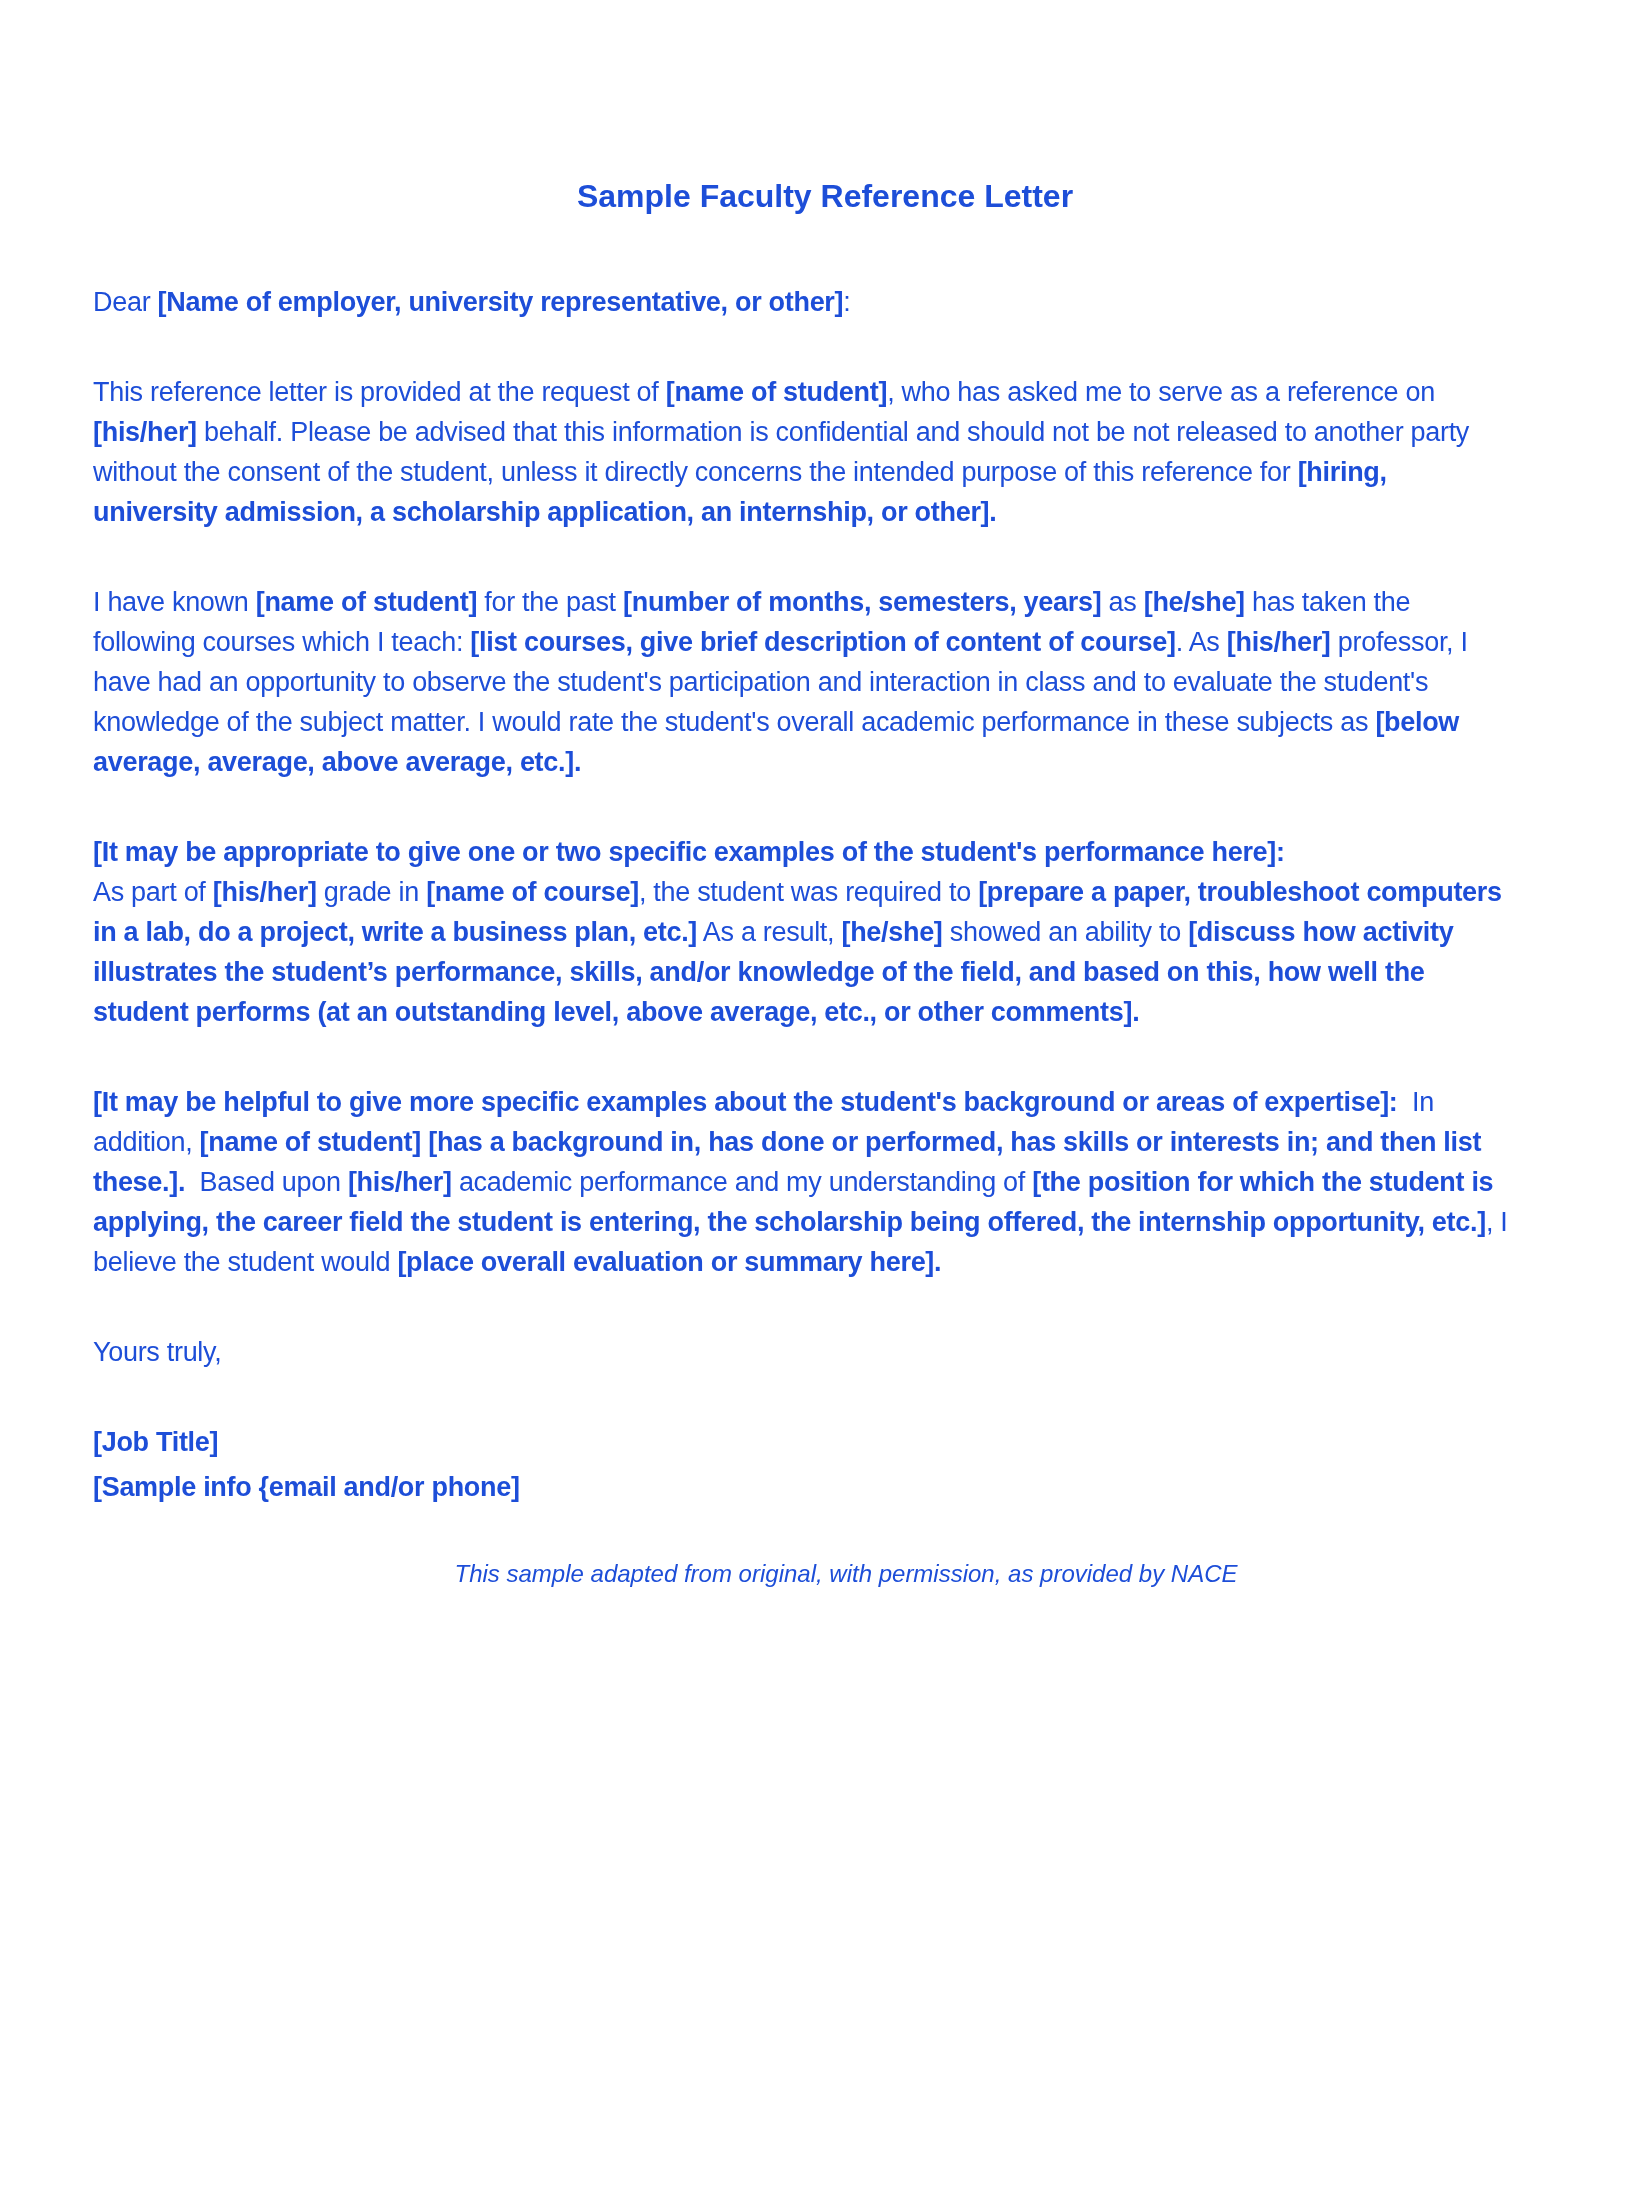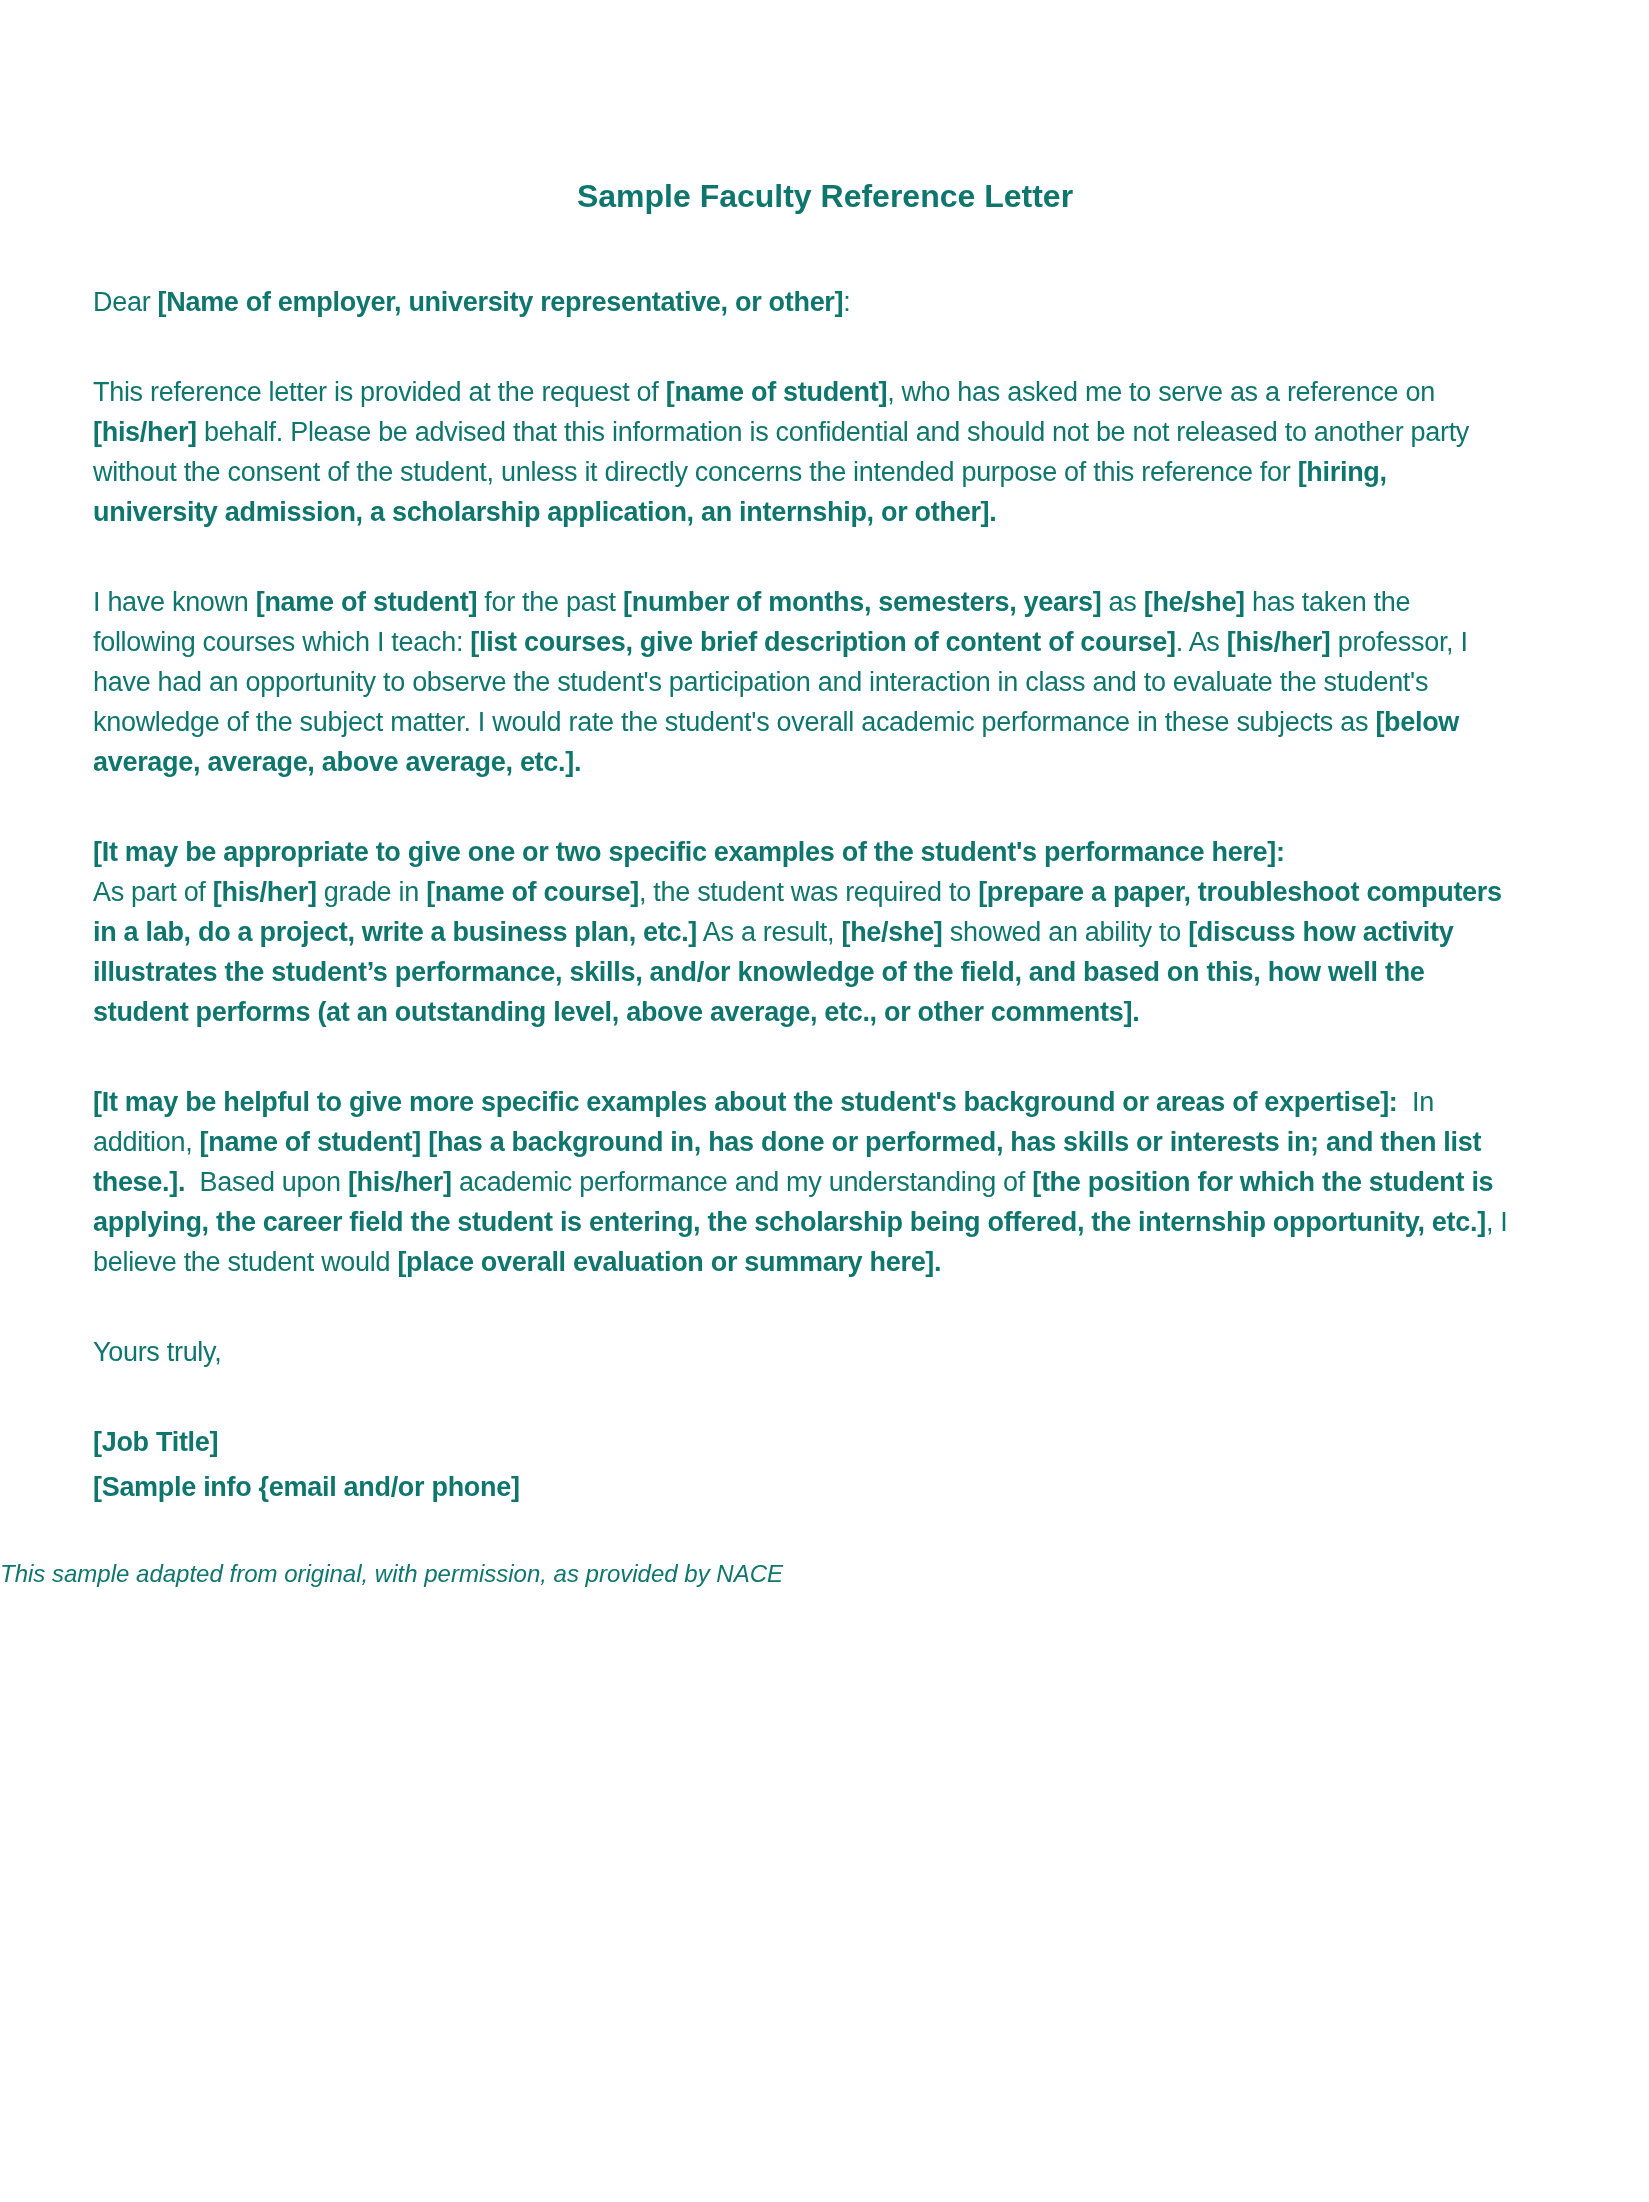--- a/index.html
+++ b/index.html
@@ -1,20 +1,20 @@
 <!DOCTYPE html>
 <html><head>
 <meta charset="utf-8">
 <style>
   html, body { margin: 0; padding: 0; background: #ffffff; }
   .page {
     width: 1650px;
     height: 2203px;
     background: #ffffff;
-    color: #0f766e;
+    color: #1d4ed8;
     font-family: "Liberation Sans", sans-serif;
     position: relative;
     overflow: hidden;
   }
   .title {
     margin: 0 0 66px 0;
     padding-top: 177px;
     text-align: center;
     font-size: 32px;
     line-height: 39px;
@@ -23,23 +23,25 @@
   .para {
     font-size: 27px;
     line-height: 40px;
     letter-spacing: -0.3px;
     margin: 0 136px 50px 93px;
     white-space: pre-wrap;
   }
   .para.tight { margin-bottom: 4.9px; }
   .b { font-weight: bold; }
   .footer {
+    text-align: center;
     font-style: italic;
     font-size: 24px;
     line-height: 34px;
+    margin-left: 42px;
   }
   .footer p { margin: 0 0 24px 0; }
 </style>
 </head>
 <body>
 
 <div class="page">
   <h1 class="title">Sample Faculty Reference Letter</h1>
 
   <div>

